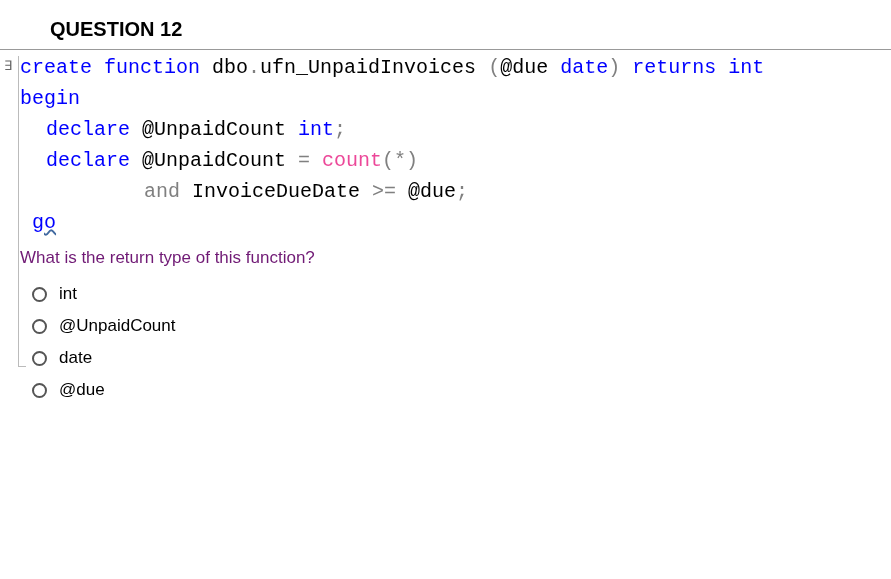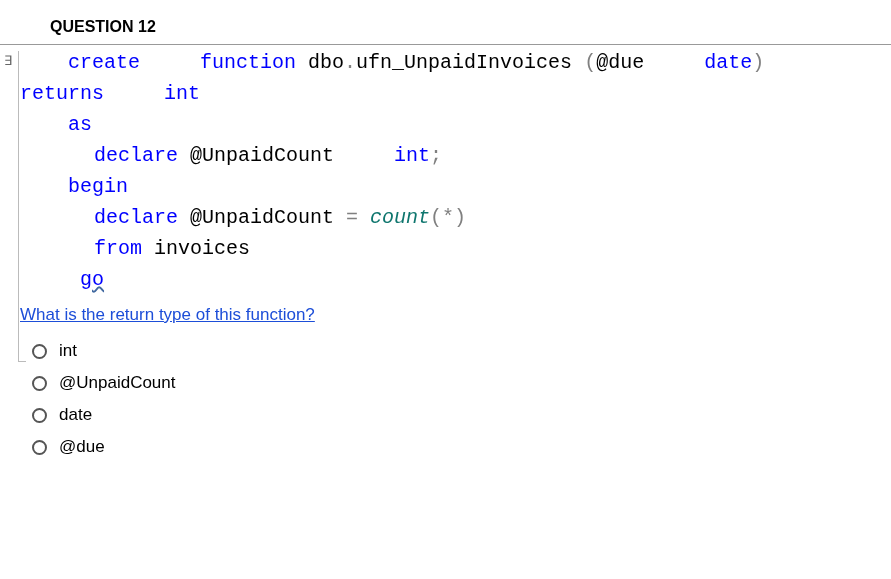--- a/index.html
+++ b/index.html
@@ -5,21 +5,21 @@
     * { margin: 0; padding: 0; box-sizing: border-box; }
     body {
       font-family: Arial, Helvetica, sans-serif;
       background: #ffffff;
       width: 891px;
       height: 579px;
       padding: 18px 0 0 0;
     }
     .question-title {
       font-weight: bold;
-      font-size: 16px;
+      font-size: 20px;
       color: #000;
       padding-left: 50px;
       padding-bottom: 8px;
     }
     .code-block {
       font-family: Consolas, 'Courier New', monospace;
       font-size: 20px;
       line-height: 1.55;
       border-top: 1px solid #999;
       padding-left: 20px;
@@ -45,32 +45,31 @@
       height: 310px;
     }
     .fold-corner {
       position: absolute;
       left: 18px;
       top: 316px;
       width: 8px;
       height: 0;
       border-top: 1px solid #bbb;
     }
-    .kw-blue { color: #0000ff; padding-left: 48px; }
+    .kw-blue { color: #0000ff; }
     .kw-grey { color: #808080; }
-    .kw-magenta { color: #0f766e; font-style: italic; }
+    .kw-magenta { color: #ec4899; }
     .txt { color: #000000; }
     .indent1 { padding-left: 26px; display: inline-block; }
     .indent2 { padding-left: 124px; display: inline-block; }
     .question-text {
       font-size: 17px;
-      color: #1d4ed8;
+      color: #701a75;
       padding-left: 20px;
       padding-top: 10px;
-      text-decoration: underline;
     }
     .options {
       padding-left: 32px;
       padding-top: 10px;
     }
     .option {
       display: flex;
       align-items: center;
       font-size: 17px;
       color: #000;
@@ -90,31 +89,30 @@
 
 <div class="question-title">QUESTION 12</div>
 
 <div class="code-block">
   <span class="gutter-icon">∃</span>
   <div class="fold-line"></div>
   <div class="fold-corner"></div>
 
   <div><span class="kw-blue">create</span><span class="txt"> </span><span class="kw-blue">function</span><span class="txt"> dbo</span><span class="kw-grey">.</span><span class="txt">ufn_UnpaidInvoices </span><span class="kw-grey">(</span><span class="txt">@due </span><span class="kw-blue">date</span><span class="kw-grey">)</span><span class="kw-blue"> returns</span><span class="kw-blue"> int</span></div>
 
-  <div><span class="kw-blue">as</span></div>
+
+  <div><span class="kw-blue">begin</span></div>
 
   <div><span class="indent1"></span><span class="kw-blue">declare</span><span class="txt"> @UnpaidCount </span><span class="kw-blue">int</span><span class="kw-grey">;</span></div>
 
-  <div><span class="kw-blue">begin</span></div>
-
   <div><span class="indent1"></span><span class="kw-blue">declare</span><span class="txt"> @UnpaidCount </span><span class="kw-grey">=</span><span class="kw-magenta"> count</span><span class="kw-grey">(</span><span class="kw-grey">*</span><span class="kw-grey">)</span></div>
 
-  <div><span class="indent1"></span><span class="kw-blue">from</span><span class="txt"> invoices</span></div>
 
 
+  <div><span class="indent2"></span><span class="kw-grey">and</span><span class="txt"> InvoiceDueDate </span><span class="kw-grey">&gt;=</span><span class="txt"> @due</span><span class="kw-grey">;</span></div>
 
 
 
   <div>&nbsp;<span class="kw-blue" style="text-decoration: underline wavy #4169a0;">go</span></div>
 </div>
 
 <div class="question-text">What is the return type of this function?</div>
 
 <div class="options">
   <div class="option">

